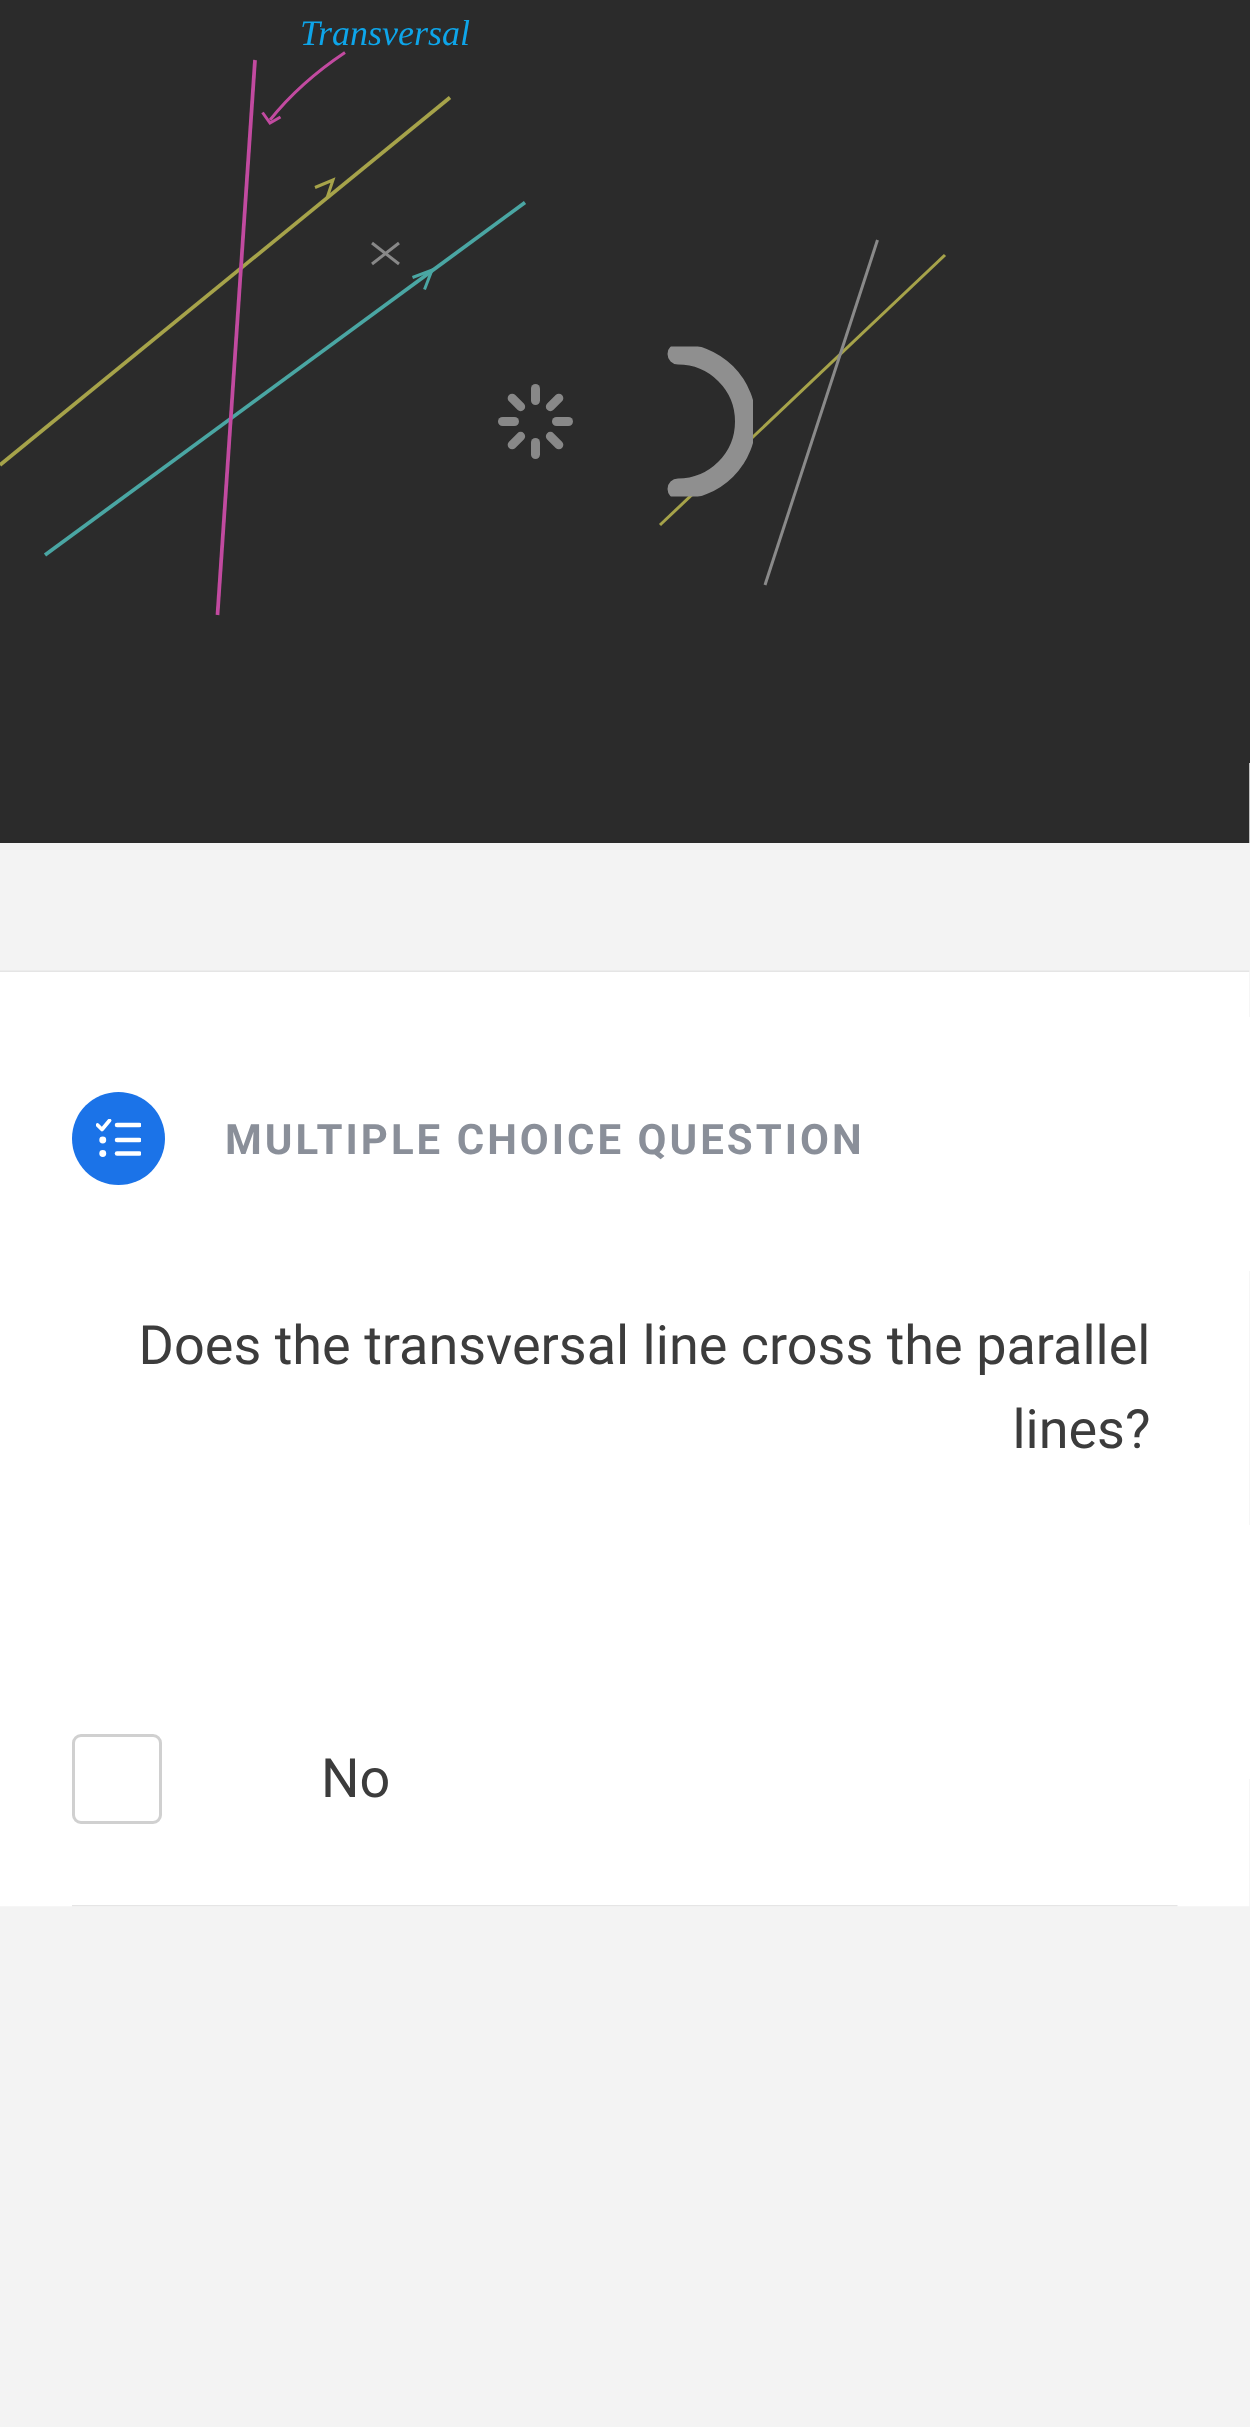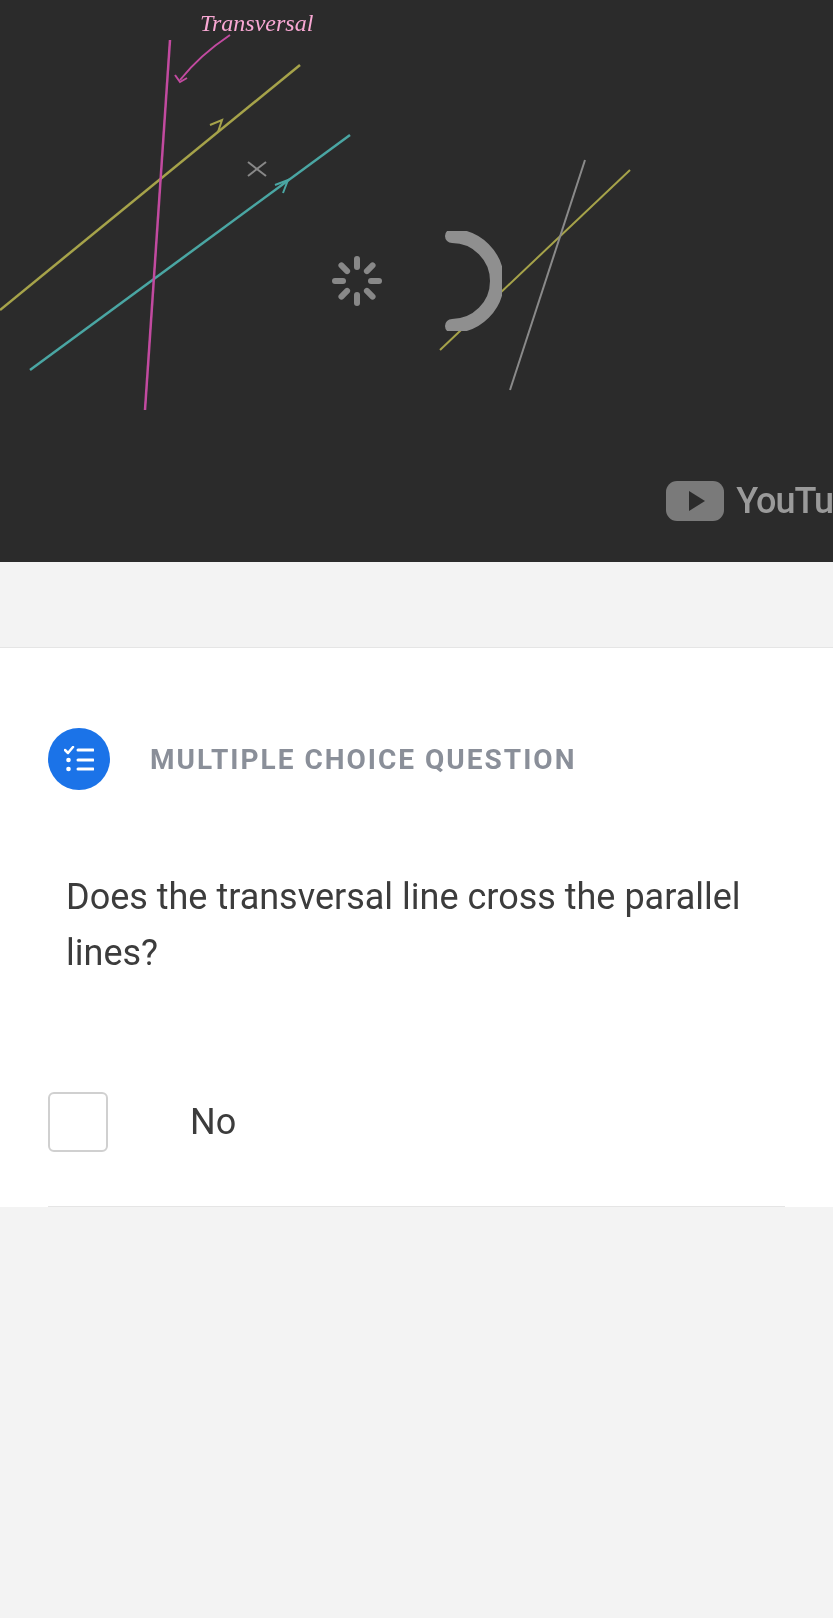--- a/index.html
+++ b/index.html
@@ -20,21 +20,21 @@
       height: 562px;
       background: #2b2b2b;
       overflow: hidden;
     }
     .video-label {
       position: absolute;
       top: 10px;
       left: 200px;
       font-family: cursive;
       font-size: 24px;
-      color: #f9a8d4;
+      color: #0ea5e9;
       font-style: italic;
     }
     .sketch {
       position: absolute;
       top: 0;
       left: 0;
       width: 100%;
       height: 100%;
     }
     .spinner {
@@ -124,27 +124,28 @@
     .question-type-label {
       font-size: 28px;
       letter-spacing: 2px;
       color: #8a8f99;
       font-weight: 700;
     }
     .question-text {
       font-size: 36px;
       color: #3c3c3c;
       line-height: 1.55;
-      margin: 0 18px 56px 18px;
+      margin: 0 18px 120px 18px;
       font-weight: 400;
+      text-align: right;
     }
     .option-row {
       display: flex;
       align-items: center;
-      gap: 82px;
+      gap: 106px;
       padding: 54px 0;
       border-bottom: 1px solid #e5e5e5;
     }
     .option-row:first-of-type {
       border-top: none;
     }
     .option-checkbox {
       width: 60px;
       height: 60px;
       border: 2px solid #d0d0d0;
@@ -195,26 +196,20 @@
       <span style="transform: rotate(135deg) translate(-3px,-25px);"></span>
       <span style="transform: rotate(180deg) translate(-3px,-25px);"></span>
       <span style="transform: rotate(225deg) translate(-3px,-25px);"></span>
       <span style="transform: rotate(270deg) translate(-3px,-25px);"></span>
       <span style="transform: rotate(315deg) translate(-3px,-25px);"></span>
     </div>
     <svg class="spinner-arc" viewBox="0 0 100 100">
       <path d="M 50 5 A 45 45 0 0 1 50 95" stroke="#8f8f8f" stroke-width="14" fill="none" stroke-linecap="round"></path>
     </svg>
   </div>
-  <div class="youtube-badge">
-    <div class="youtube-logo">
-      <div class="youtube-play-triangle"></div>
-    </div>
-    <span class="youtube-text">YouTu</span>
-  </div>
 </div>
 
 <div class="spacer"></div>
 
 <div class="question-card">
   <div class="question-header">
     <div class="question-icon">
       <svg width="30" height="26" viewBox="0 0 30 26" xmlns="http://www.w3.org/2000/svg">
         <polyline points="1,4 4,7 9,1" stroke="#fff" stroke-width="2.5" fill="none" stroke-linecap="round" stroke-linejoin="round"></polyline>
         <line x1="14" y1="4" x2="29" y2="4" stroke="#fff" stroke-width="3" stroke-linecap="round"></line>

